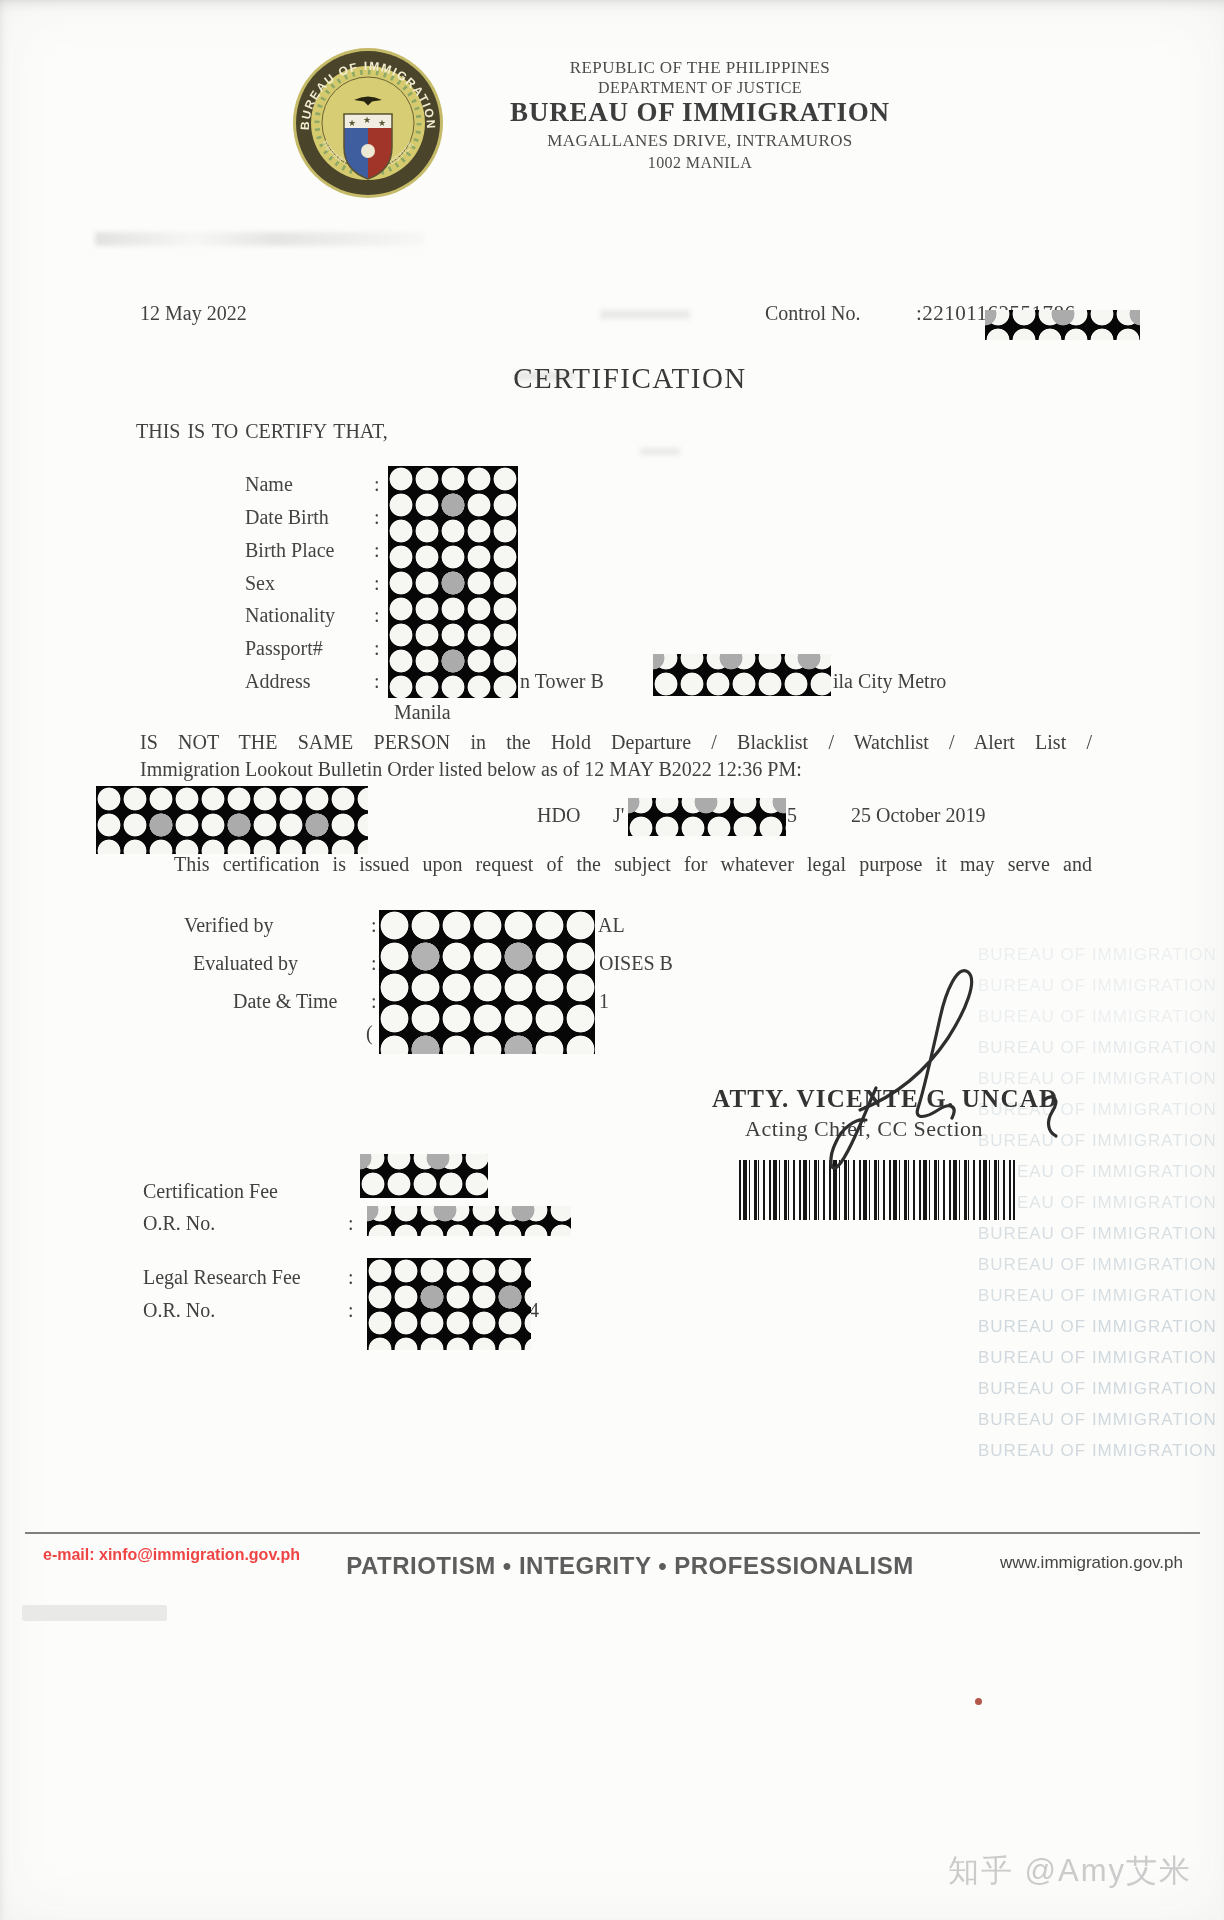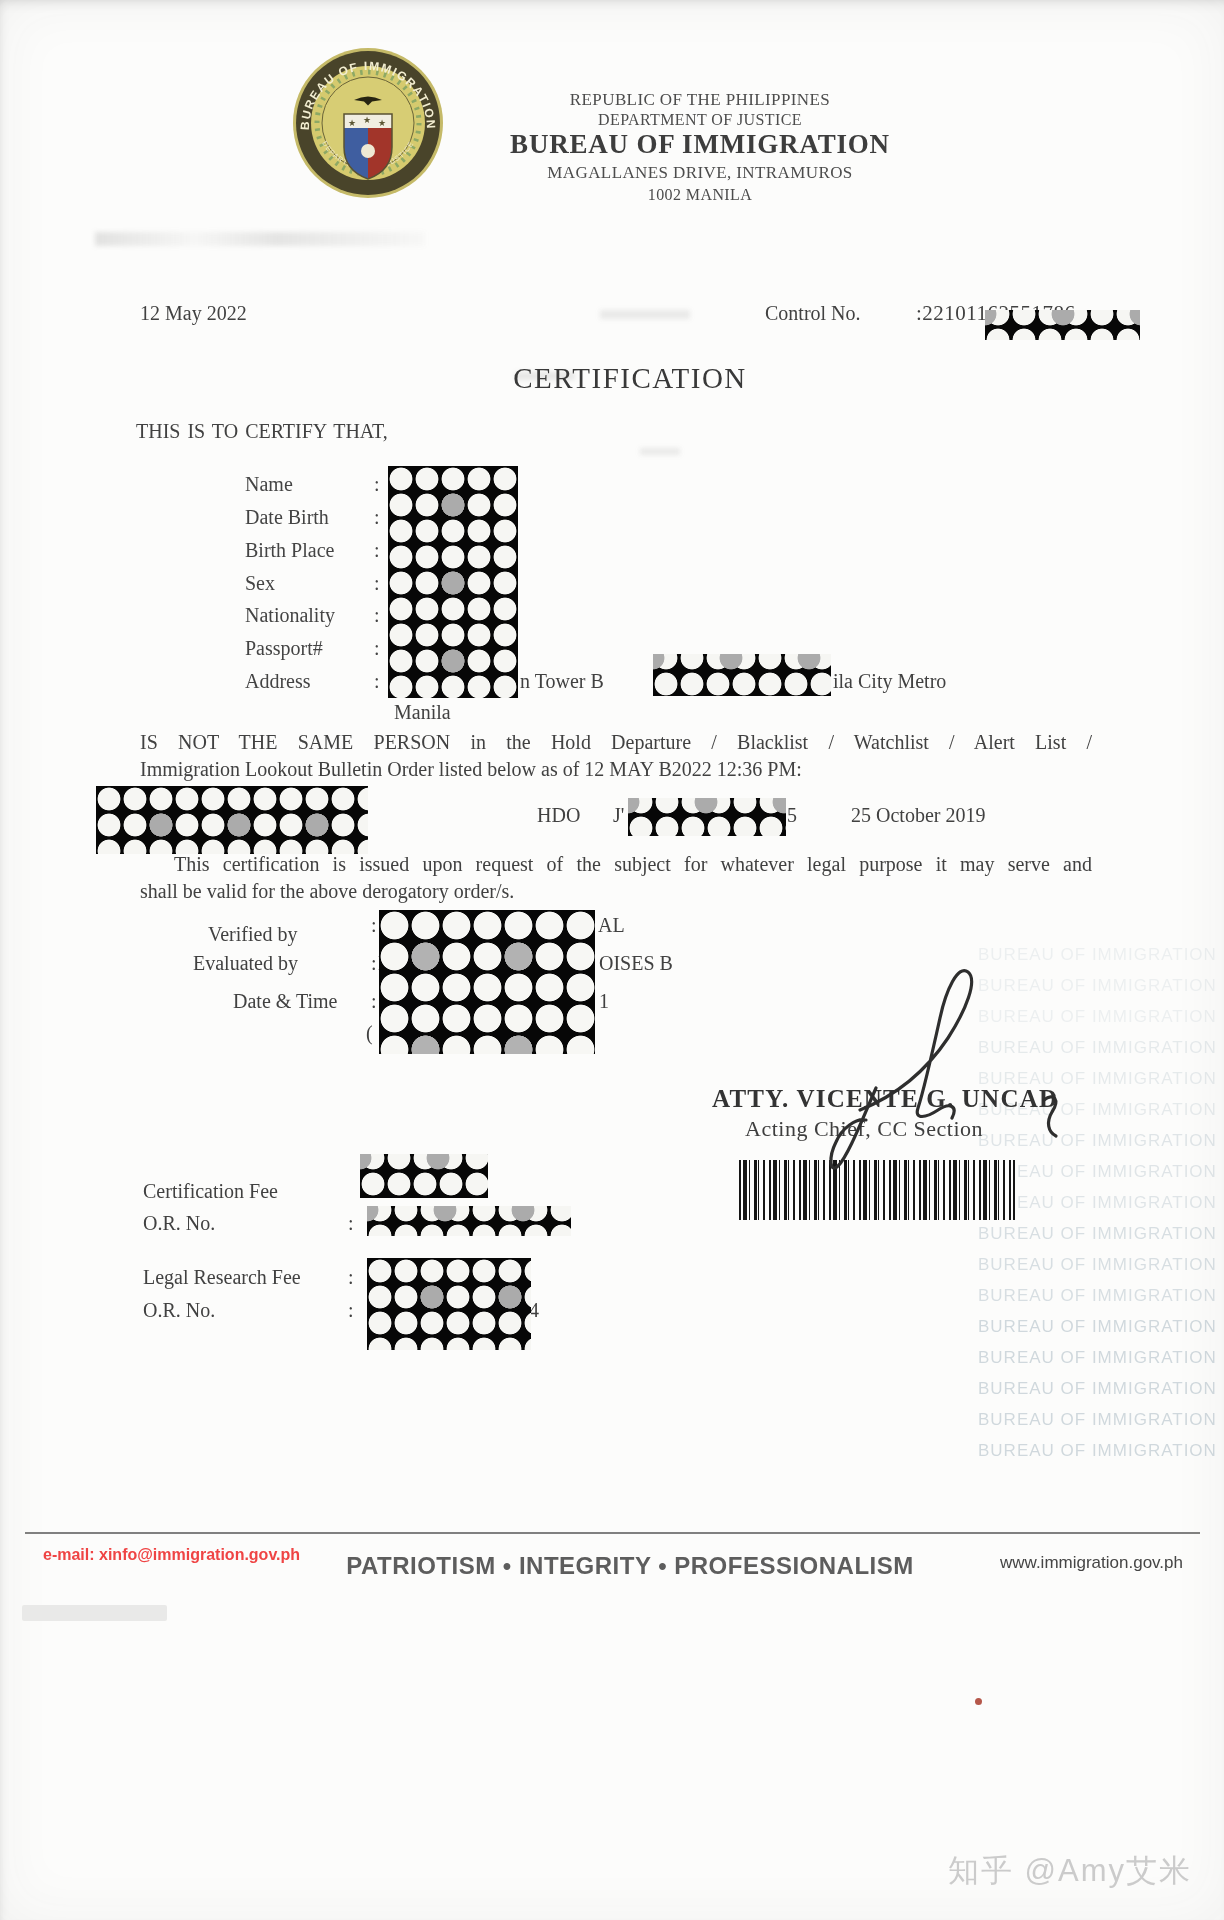--- a/index.html
+++ b/index.html
@@ -5,21 +5,21 @@
   html,body{margin:0;padding:0;background:#ffffff;}
   .doc{
     position:relative;width:1224px;height:1920px;overflow:hidden;
     background:#fcfcfb;
     box-shadow:inset 0 0 60px rgba(60,60,55,0.05), inset 0 10px 14px -10px rgba(0,0,0,0.16), inset 8px 0 12px -9px rgba(0,0,0,0.10);
     font-family:"Liberation Serif","DejaVu Serif",serif;color:#414141;
   }
   .abs{position:absolute;}
   .serif{font-family:"Liberation Serif","DejaVu Serif",serif;}
   .sans{font-family:"Liberation Sans","DejaVu Sans",sans-serif;}
-  .hline{position:absolute;left:440px;width:520px;text-align:center;color:#4c4c4c;letter-spacing:.4px;margin-top:32px;}
+  .hline{position:absolute;left:440px;width:520px;text-align:center;color:#4c4c4c;letter-spacing:.4px;}
   .txt{position:absolute;font-size:20px;line-height:1.15;color:#414141;white-space:nowrap;z-index:2;}
   .lbl{position:absolute;left:245px;font-size:20px;color:#444;white-space:nowrap;z-index:2;}
   .col{position:absolute;left:374px;font-size:20px;color:#444;z-index:2;}
   .feelbl{position:absolute;left:143px;font-size:20px;color:#414141;white-space:nowrap;z-index:2;}
   .feecol{position:absolute;left:348px;font-size:20px;color:#414141;z-index:2;}
   .para{position:absolute;left:140px;width:952px;font-size:20px;line-height:1.2;color:#414141;z-index:2;}
   .just{text-align:justify;text-align-last:justify;}
   
   .redact{
     position:absolute;z-index:5;background-color:#070707;
@@ -160,23 +160,22 @@
   <div class="para" style="top:757px;">Immigration Lookout Bulletin Order listed below as of 12 MAY B2022 12:36 PM:</div>
 
   <div class="redact" style="left:96px;top:786px;width:272px;height:68px;"></div>
   <div class="txt" style="left:537px;top:804px;">HDO</div>
   <div class="txt" style="left:613px;top:804px;">J'</div>
   <div class="redact strip" style="left:628px;top:798px;width:158px;height:38px;"></div>
   <div class="txt" style="left:787px;top:804px;">5</div>
   <div class="txt" style="left:851px;top:804px;">25 October 2019</div>
 
   <div class="para just" style="top:852px;text-indent:34px;">This certification is issued upon request of the subject for whatever legal purpose it may serve and</div>
-  <div class="para" style="top:879px;">shall be valid for the above derogatory order/s.</div>
-
-  <div class="txt" style="left:208px;top:914px;margin-top:9px;">Verified by</div>
+
+  <div class="txt" style="left:184px;top:914px;">Verified by</div>
   <div class="txt" style="left:193px;top:952px;">Evaluated by</div>
   <div class="txt" style="left:193px;top:990px;margin-left:40px;">Date &amp; Time</div>
   <div class="txt" style="left:371px;top:914px;">:</div>
   <div class="txt" style="left:371px;top:952px;">:</div>
   <div class="txt" style="left:371px;top:990px;">:</div>
   <div class="txt" style="left:378px;top:952px;z-index:4;">N</div>
   <div class="redact g31" style="left:379px;top:910px;width:216px;height:144px;"></div>
   <div class="txt" style="left:598px;top:914px;">AL</div>
   <div class="txt" style="left:599px;top:952px;">OISES B</div>
   <div class="txt" style="left:599px;top:990px;">1</div>

